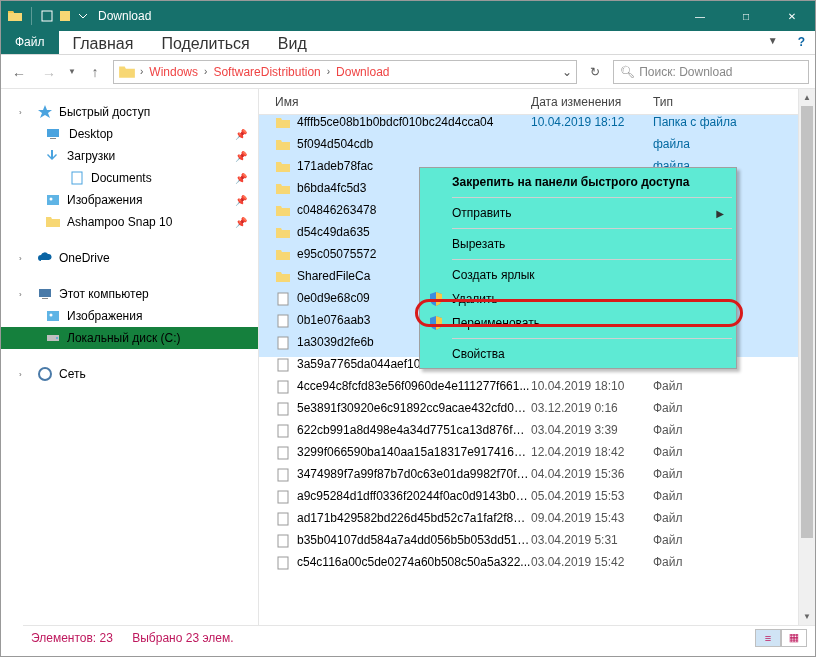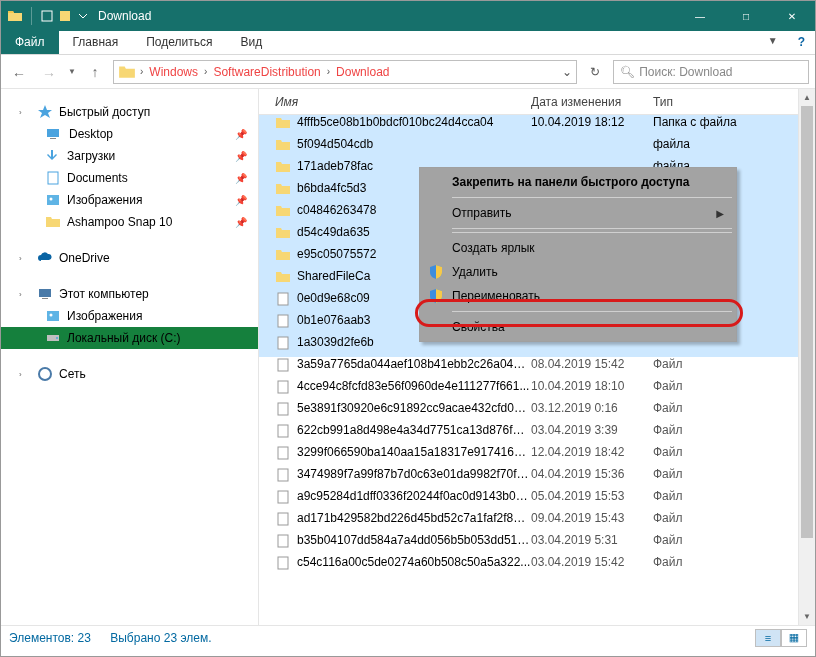--- a/index.html
+++ b/index.html
@@ -9,21 +9,21 @@
 .titlebar .tb-icons { display: flex; align-items: center; gap: 4px; }
 .titlebar .tb-icon-folder { width: 16px; height: 16px; }
 .titlebar .tb-sep { width: 1px; height: 18px; background: rgba(255,255,255,0.3); margin: 0 4px; }
 .titlebar .tb-mini { width: 14px; height: 14px; }
 .titlebar .title { margin-left: 8px; font-size: 12px; }
 .titlebar .win-controls { margin-left: auto; display: flex; }
 .titlebar .win-btn { width: 46px; height: 30px; display: flex; align-items: center; justify-content: center; color: #fff; font-family: "Segoe MDL2 Assets","Segoe UI Symbol",sans-serif; font-size: 10px; }
 
 .ribbon-tabs { height: 24px; display: flex; align-items: stretch; border-bottom: 1px solid #d9d9d9; }
 .ribbon-tabs .file-tab { background: #16706b; color: #fff; padding: 4px 14px; font-size: 12px; }
-.ribbon-tabs .rtab { padding: 4px 14px; font-size: 12px; color: #333; }
+.ribbon-tabs .rtab { padding: 4px 14px; font-size: 16px; color: #333; }
 .ribbon-tabs .rtab-spacer { flex: 1; }
 .ribbon-tabs .rtab-caret { padding: 4px 10px; color: #555; font-size: 10px; }
 .ribbon-tabs .help { padding: 4px 10px; color: #0a64a4; font-weight: bold; }
 
 .addrbar { height: 34px; display: flex; align-items: center; padding: 4px 6px; gap: 6px; border-bottom: 1px solid #e5e5e5; }
 .navbtn { width: 24px; height: 24px; display: flex; align-items: center; justify-content: center; color: #666; font-size: 14px; }
 .navbtn.disabled { color: #bbb; }
 .history-drop { width: 10px; color: #666; font-size: 8px; text-align: center; }
 .crumb-box { flex: 1; height: 24px; border: 1px solid #bfbfbf; display: flex; align-items: center; padding: 0 4px; background: #fff; }
 .crumb-box .folder-start { width: 18px; height: 18px; display: flex; align-items: center; justify-content: center; }
@@ -41,43 +41,43 @@
 .nav-item.selected { background: #15803d; }
 .nav-item .pin { margin-left: auto; margin-right: 10px; color: #555; font-size: 10px; }
 .nav-item .icon { width: 16px; height: 16px; display: flex; align-items: center; justify-content: center; }
 .nav-label { font-size: 12px; }
 .nav-spacer { height: 14px; }
 .nav-exp { width: 10px; color: #666; font-size: 8px; margin-right: 2px; }
 
 .content { flex: 1; display: flex; flex-direction: column; position: relative; }
 .col-headers { display: flex; height: 26px; align-items: center; border-bottom: 1px solid #e5e5e5; padding-left: 16px; color: #444; padding-right: 18px; }
 .col-headers .ch { font-size: 12px; }
-.ch-name { width: 256px; font-style: italic; }
+.ch-name { width: 256px; }
 .ch-date { width: 122px; }
 .ch-type { flex: 1; }
 .file-list { flex: 1; overflow: hidden; }
 .file-row { display: flex; align-items: flex-start; height: 22px; padding-left: 16px; padding-right: 2px; }
 .file-row.sel { background: #cde8ff; }
 .file-row .row-icon { width: 16px; height: 16px; margin-right: 6px; flex-shrink: 0; }
 .file-row .row-name { width: 234px; white-space: nowrap; overflow: hidden; text-overflow: ellipsis; font-size: 12px; color: #000; }
 .file-row .row-date { width: 122px; font-size: 12px; color: #555; }
 .file-row .row-type { font-size: 12px; color: #555; white-space: nowrap; overflow: hidden; }
-.file-row.sel .row-date, .file-row.sel .row-type { color: #000000; }
+.file-row.sel .row-date, .file-row.sel .row-type { color: #0369a1; }
 
 .content-scrollbar { position: absolute; right: 0; top: 0; bottom: 0; width: 17px; background: #f0f0f0; border-left: 1px solid #e5e5e5; display: flex; flex-direction: column; }
 .sb-btn { height: 17px; background: #f0f0f0; display: flex; align-items: center; justify-content: center; color: #666; font-size: 8px; }
 .sb-track { flex: 1; position: relative; }
 .sb-thumb { position: absolute; left: 2px; right: 2px; top: 0; height: 86%; background: #c2c2c2; }
 
-.statusbar { height: 24px; border-top: 1px solid #e5e5e5; display: flex; align-items: center; padding: 0 8px; color: #0369a1; font-size: 12px; }
+.statusbar { height: 24px; border-top: 1px solid #e5e5e5; display: flex; align-items: center; padding: 0 8px; color: #be185d; font-size: 12px; margin-left: 22px; }
 .statusbar .spacer { flex: 1; }
 .statusbar .view-toggle { display: flex; gap: 0; }
 .statusbar .vt { width: 26px; height: 18px; border: 1px solid #bfbfbf; display: flex; align-items: center; justify-content: center; font-size: 11px; }
 
-.context-menu { position: absolute; left: 418px; top: 166px; width: 318px; background: #a3a3a3; border: 1px solid #a0a0a0; box-shadow: 3px 3px 3px rgba(0,0,0,0.25); padding: 2px; z-index: 10; }
+.context-menu { position: absolute; left: 418px; top: 166px; width: 318px; background: #5eead4; border: 1px solid #a0a0a0; box-shadow: 3px 3px 3px rgba(0,0,0,0.25); padding: 2px; z-index: 10; }
 .context-menu .cm-item { height: 24px; display: flex; align-items: center; padding-left: 30px; padding-right: 10px; font-size: 12px; color: #000; position: relative; }
 .context-menu .cm-item.bold { font-weight: 600; }
 .context-menu .cm-sep { height: 1px; background: #d0d0d0; margin: 3px 2px 3px 30px; }
 .context-menu .cm-arrow { margin-left: auto; color: #333; font-size: 10px; }
 .context-menu .cm-shield { position: absolute; left: 6px; width: 16px; height: 16px; display: flex; align-items: center; justify-content: center; }
 
 .red-highlight { position: absolute; left: 414px; top: 298px; width: 328px; height: 28px; border: 3px solid #d81a1a; border-radius: 14px; pointer-events: none; z-index: 20; }
 
 svg { display: block; }
 </style>
@@ -180,21 +180,21 @@
         </div>
         <div class="nav-item" style="padding-left: 44px;">
           <span class="icon">
             <svg viewBox="0 0 16 16">
               <path fill="#4aa3df" d="M8 2v7l3-3 1 1-5 5-5-5 1-1 3 3V2z"></path>
             </svg>
           </span>
           <span class="nav-label">Загрузки</span>
           <span class="pin">📌</span>
         </div>
-        <div class="nav-item" style="padding-left: 44px;">
+        <div class="nav-item" style="padding-left: 68px;">
           <span class="icon">
             <svg viewBox="0 0 16 16">
               <rect x="3" y="2" width="10" height="12" fill="#fff" stroke="#4aa3df"></rect>
             </svg>
           </span>
           <span class="nav-label">Documents</span>
           <span class="pin">📌</span>
         </div>
         <div class="nav-item" style="padding-left: 44px;">
           <span class="icon">
@@ -509,20 +509,21 @@
 </div>
 
 <div class="context-menu">
   <div class="cm-item bold">Закрепить на панели быстрого доступа</div>
   <div class="cm-sep"></div>
   <div class="cm-item">
     <span>Отправить</span>
     <span class="cm-arrow">▶</span>
   </div>
   <div class="cm-sep"></div>
+  <div class="cm-item">Вырезать</div>
   <div class="cm-sep"></div>
   <div class="cm-item">Создать ярлык</div>
   <div class="cm-item">
     <span class="cm-shield">
         <svg viewBox="0 0 16 16">
           <path d="M8 1l6 2v5c0 4-3 6-6 7-3-1-6-3-6-7V3z" fill="#3e8ddd"></path>
           <path d="M8 1l6 2v5c0 4-3 6-6 7V1z" fill="#f7c948"></path>
         </svg>
       </span>
     <span>Удалить</span>

